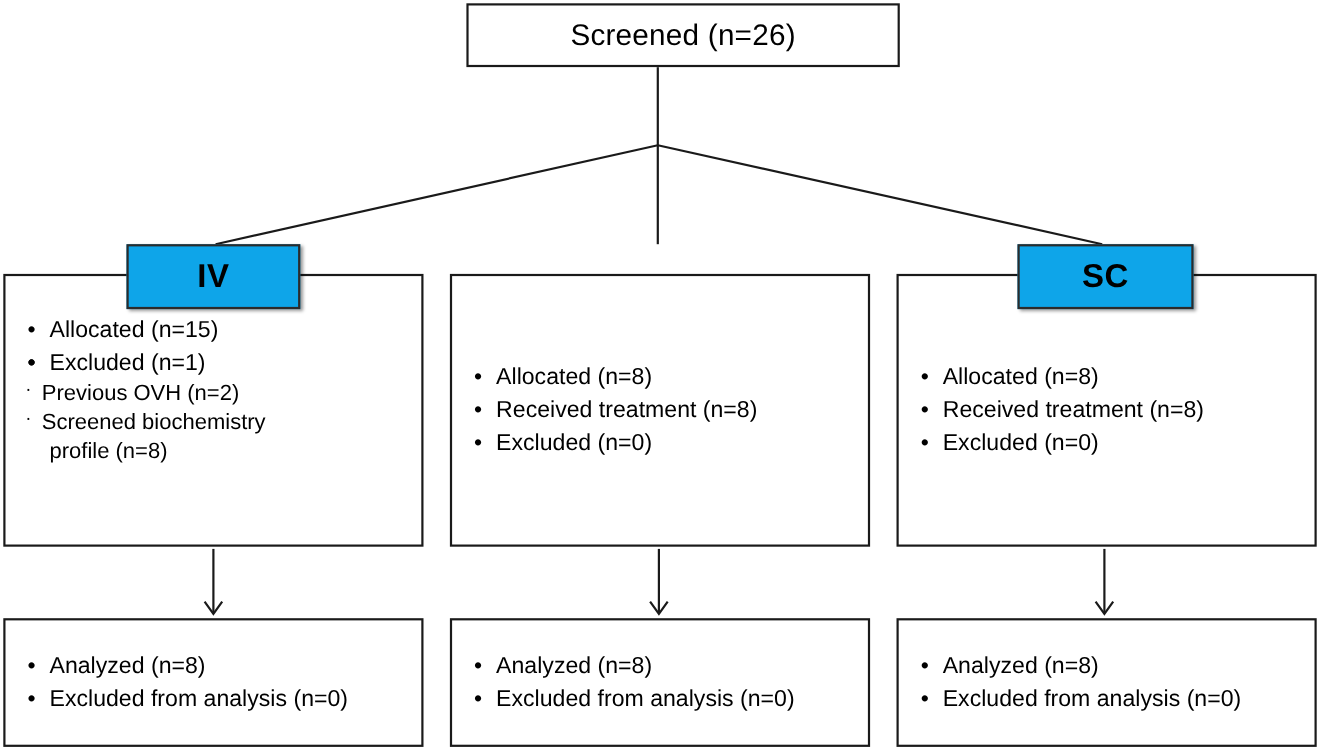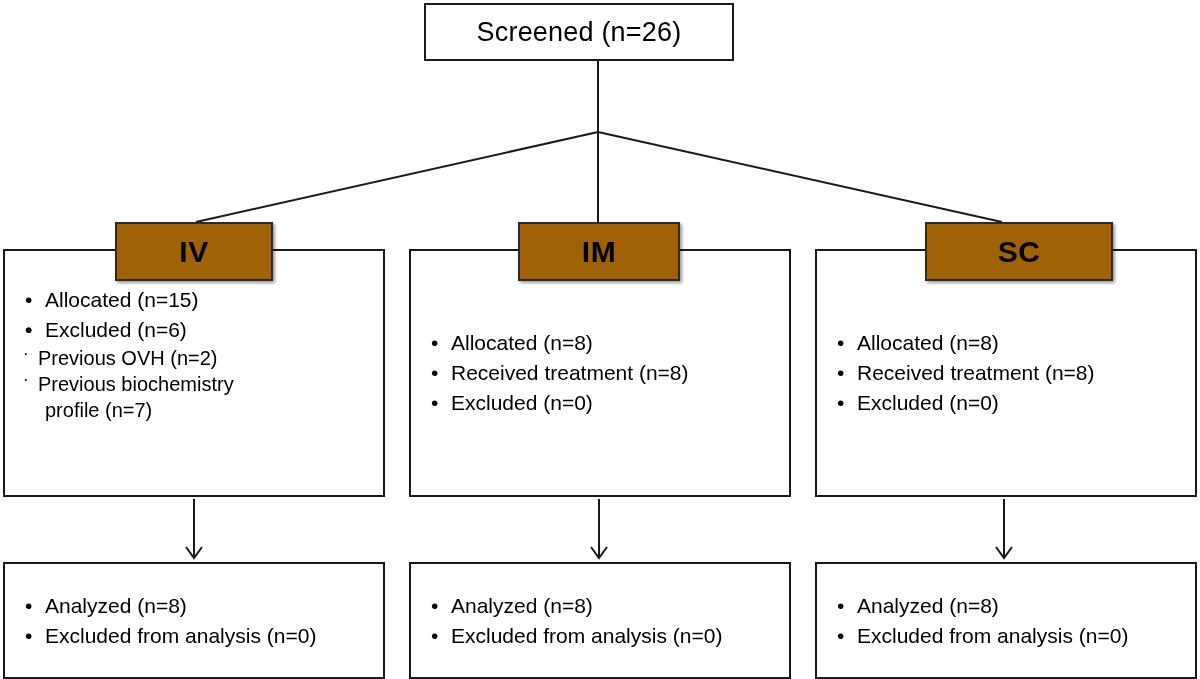--- a/index.html
+++ b/index.html
@@ -33,38 +33,38 @@
     position: absolute;
     box-sizing: border-box;
     background: #ffffff;
     border: 2px solid #1a1a1a;
   }
 
   
   #screened-box {
     left: 424px;
     top: 3px;
-    width: 310px;
+    width: 394px;
     height: 58px;
     display: flex;
     align-items: center;
     justify-content: center;
   }
   #screened-box .box-title {
     font-size: 27px;
     line-height: 1;
     letter-spacing: 0.2px;
     white-space: nowrap;
   }
 
   
   .group-header {
     position: absolute;
     box-sizing: border-box;
-    background: #a16207;
+    background: #0ea5e9;
     border: 2px solid #2b2b2b;
     height: 59px;
     display: flex;
     align-items: center;
     justify-content: center;
     box-shadow: 2px 2px 3px rgba(0,0,0,0.40);
     z-index: 5;
   }
   .group-header .group-label {
     font-size: 30px;
@@ -177,32 +177,32 @@
     <ul class="bullets">
       <li>
         <span class="bullet-dot">•</span>
         <span>Allocated (n=15)</span>
       </li>
       <li>
         <span class="bullet-dot">•</span>
       </li>
       <li>
         <span class="bullet-dot">•</span>
-        <span>Excluded (n=6)</span>
+        <span>Excluded (n=1)</span>
       </li>
     </ul>
     <ul class="subbullets">
       <li>
         <span class="bullet-dot">·</span>
         <span>Previous OVH (n=2)</span>
       </li>
       <li>
         <span class="bullet-dot">·</span>
-        <span>Previous biochemistry</span>
-        <span class="wrap-line">profile  (n=7)</span>
+        <span>Screened biochemistry</span>
+        <span class="wrap-line">profile  (n=8)</span>
       </li>
     </ul>
   </div>
 
   <div class="group-header" id="iv-header" style="left:115px; width:158px; top:222px;">
     <span class="group-label">IV</span>
   </div>
 
   <div class="box analysis-box" id="iv-analysis" style="left:3px; width:382px;">
     <ul class="bullets">
@@ -227,23 +227,20 @@
         <span class="bullet-dot">•</span>
         <span>Received treatment (n=8)</span>
       </li>
       <li>
         <span class="bullet-dot">•</span>
         <span>Excluded (n=0)</span>
       </li>
     </ul>
   </div>
 
-  <div class="group-header" id="im-header" style="left:518px; width:162px; top:222px;">
-    <span class="group-label">IM</span>
-  </div>
 
   <div class="box analysis-box" id="im-analysis" style="left:409px; width:382px;">
     <ul class="bullets">
       <li>
         <span class="bullet-dot">•</span>
         <span>Analyzed (n=8)</span>
       </li>
       <li>
         <span class="bullet-dot">•</span>
         <span>Excluded from analysis (n=0)</span>
@@ -261,21 +258,21 @@
         <span class="bullet-dot">•</span>
         <span>Received treatment (n=8)</span>
       </li>
       <li>
         <span class="bullet-dot">•</span>
         <span>Excluded (n=0)</span>
       </li>
     </ul>
   </div>
 
-  <div class="group-header" id="sc-header" style="left:925px; width:188px; top:222px;">
+  <div class="group-header" id="sc-header" style="left:925px; width:160px; top:222px;">
     <span class="group-label">SC</span>
   </div>
 
   <div class="box analysis-box" id="sc-analysis" style="left:815px; width:382px;">
     <ul class="bullets">
       <li>
         <span class="bullet-dot">•</span>
         <span>Analyzed (n=8)</span>
       </li>
       <li>

